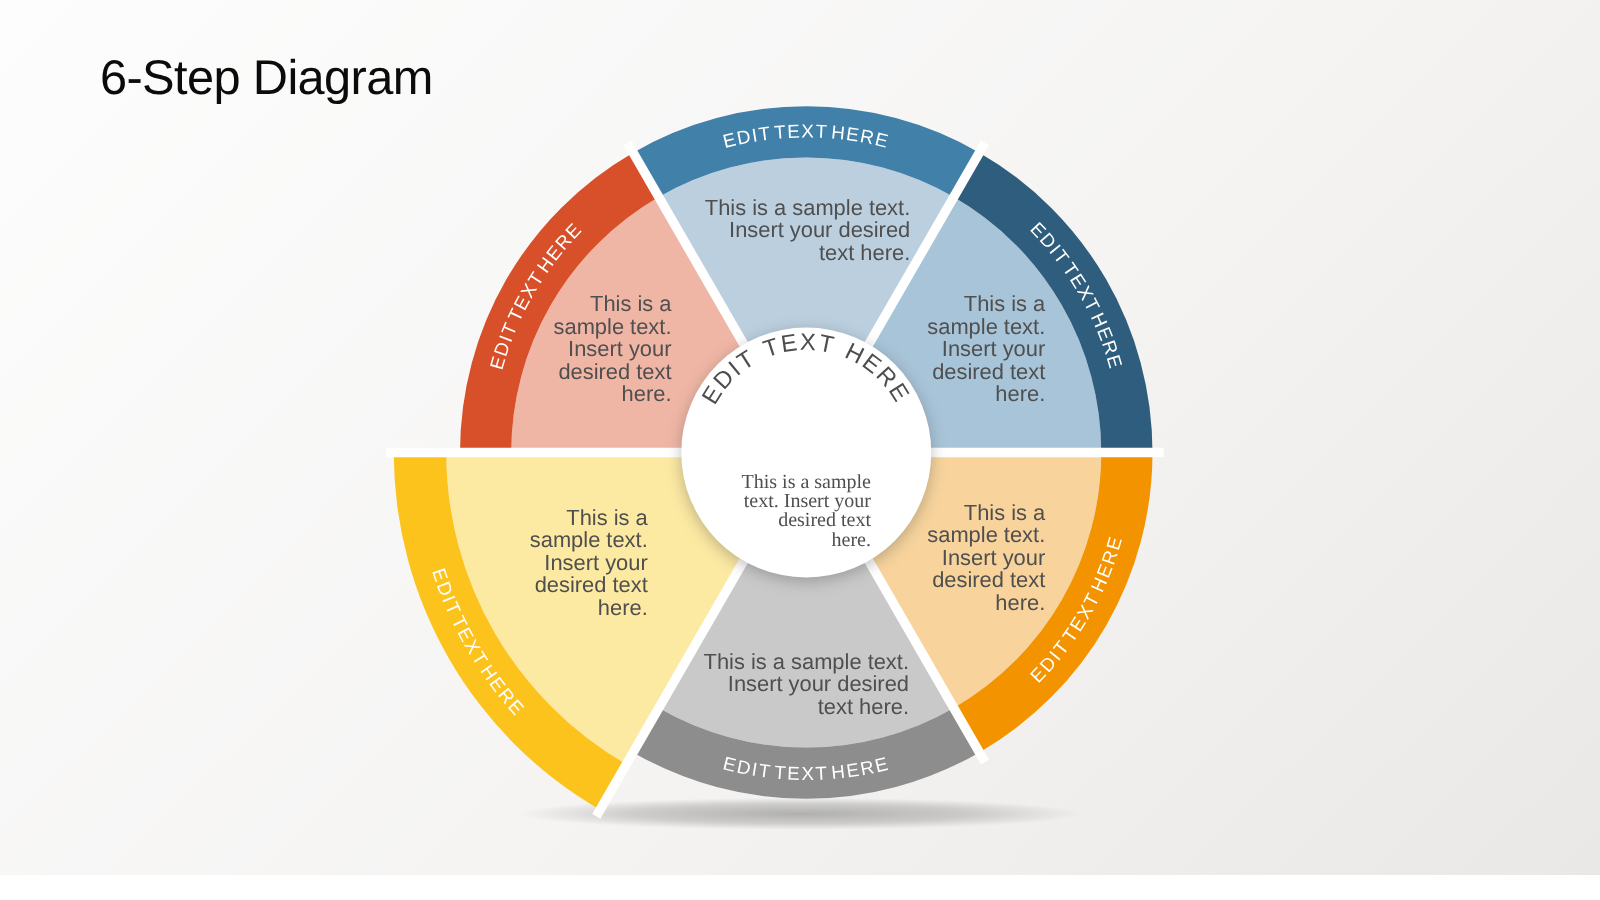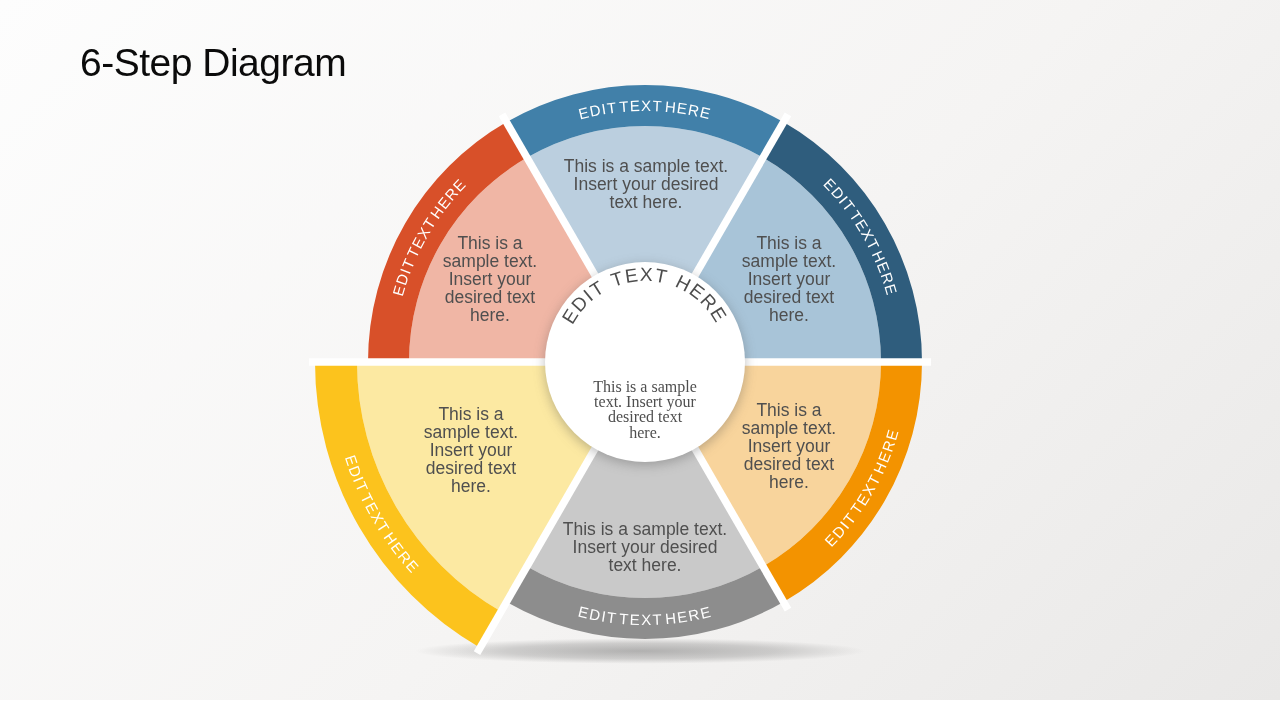--- a/index.html
+++ b/index.html
@@ -19,21 +19,21 @@
     font-family:"Liberation Sans","DejaVu Sans",sans-serif;}
   .band-label{
     font-size:15px;letter-spacing:1.3px;word-spacing:-3px;font-weight:400;
   }
   .center-curved{
     font-size:19px;letter-spacing:2.6px;word-spacing:1px;font-weight:400;
   }
   .center-circle-group{filter:drop-shadow(0 3px 6px rgba(70,70,70,.35));}
   .body-text{
     position:absolute;transform:translate(-50%,-50%);
-    text-align:center;white-space:pre-line;
+    text-align:right;white-space:pre-line;
     color:#4f4f4f;font-size:17.5px;line-height:1.03;
   }
   .center-body{font-size:16px;line-height:.95;font-family:Liberation Serif, serif;}
   .divider{stroke:#ffffff;stroke-width:7.5;stroke-linecap:butt;}
 </style>
 </head>
 <body>
 
 <div class="slide">
 

